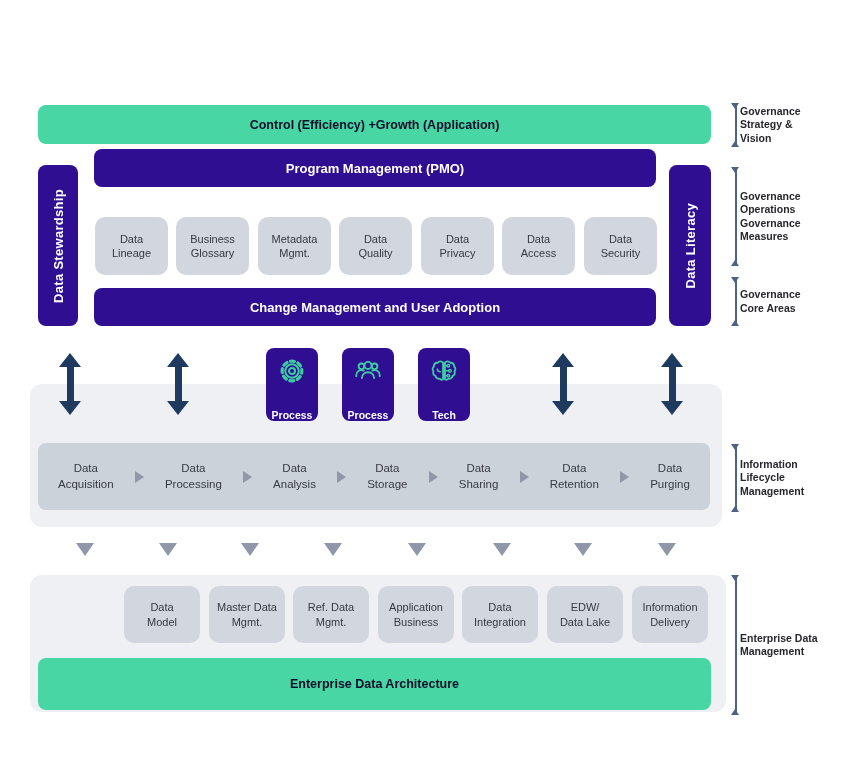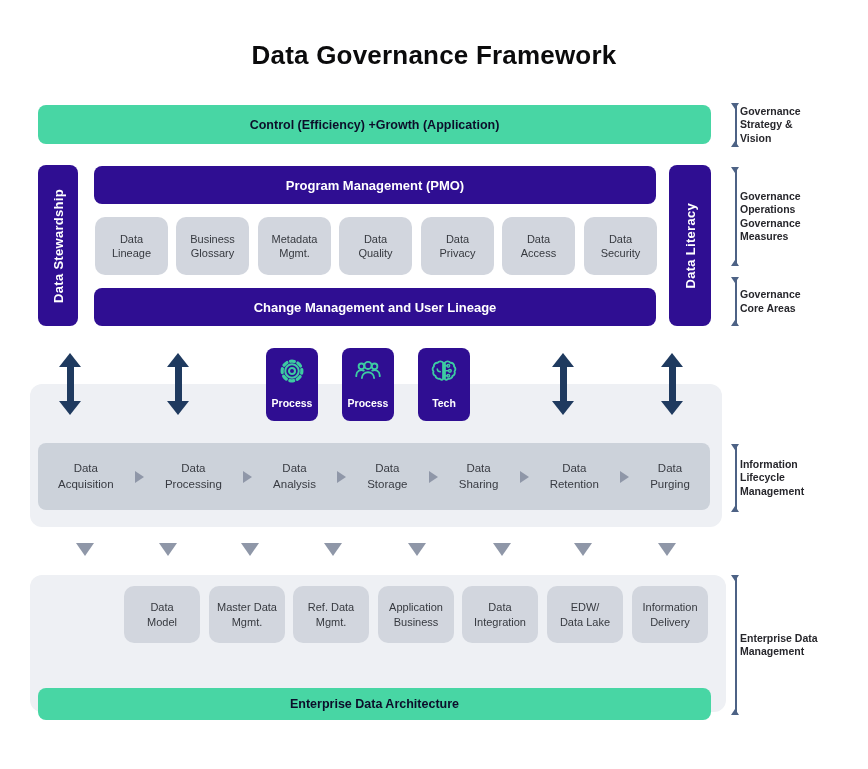--- a/index.html
+++ b/index.html
@@ -8,27 +8,27 @@
   .canvas { position:relative; width:868px; height:769px; background:#fff; overflow:hidden; }
 
   .title { position:absolute; top:40px; left:0; width:100%; text-align:center;
            font-size:26px; font-weight:700; color:#0b0b0c; letter-spacing:.2px; }
 
   
   .greenbar { position:absolute; background:#48d6a4; border-radius:8px;
               display:flex; align-items:center; justify-content:center;
               font-size:12.5px; font-weight:700; color:#0c0e2a; }
   .greenbar.top { left:38px; top:105px; width:673px; height:39px; }
-  .greenbar.bottom { left:38px; top:658px; width:673px; height:32px;margin-top:30px; }
+  .greenbar.bottom { left:38px; top:658px; width:673px; height:52px; }
 
   
   .purplebar { position:absolute; background:#2f0e92; border-radius:8px;
                display:flex; align-items:center; justify-content:center;
                color:#fff; font-weight:700; font-size:13px; }
-  .pmo    { left:94px; top:166px; width:562px; height:38px; }
+  .pmo    { left:94px; top:149px; width:562px; height:38px; }
   .change { left:94px; top:288px; width:562px; height:38px; }
   .vbar   { position:absolute; top:165px; width:40px; height:161px; background:#2f0e92;
             border-radius:8px; display:flex; align-items:center; justify-content:center; }
   .vbar span { writing-mode:vertical-rl; transform:rotate(180deg); color:#fff;
                font-weight:700; font-size:13px; letter-spacing:.3px; white-space:nowrap; }
   .vbar.left  { left:38px; }
   .vbar.right { left:669px; width:42px; }
 
   
   .gbox, .bbox { position:absolute; background:#d2d6de; border-radius:10px;
@@ -46,21 +46,21 @@
   .strip { position:absolute; left:38px; top:443px; width:672px; height:67px;
            background:#ccd2da; border-radius:8px; display:flex; align-items:center;
            justify-content:space-between; padding:0 20px; }
   .stage { font-size:11.5px; line-height:1.35; color:#383b42; text-align:center; white-space:pre-line; }
   .sep   { width:0; height:0; border-top:6px solid transparent; border-bottom:6px solid transparent;
            border-left:9px solid #8f97a8; flex:0 0 auto; }
 
   
   .tile { position:absolute; top:348px; width:52px; height:73px; background:#2f0e92;
           border-radius:8px; display:flex; flex-direction:column; align-items:center;
-          justify-content:space-between; padding:8px 0 12px; }
+          justify-content:space-between; padding:8px 0 0; }
   .tile .lbl { color:#fff; font-size:10.5px; font-weight:700; }
   .tile svg { display:block; }
 
   
   .varrow { position:absolute; top:353px; width:22px; height:62px; }
   .varrow .shaft { position:absolute; left:7.5px; top:10px; bottom:10px; width:7px; background:#1f3a5f; }
   .varrow .up, .varrow .down { position:absolute; left:0; width:0; height:0;
           border-left:11px solid transparent; border-right:11px solid transparent; }
   .varrow .up   { top:0;    border-bottom:14px solid #1f3a5f; }
   .varrow .down { bottom:0; border-top:14px solid #1f3a5f; }
@@ -83,21 +83,20 @@
   .annot .alabel { font-size:10.5px; font-weight:700; line-height:1.25; color:#27272c;
                    white-space:pre-line; width:108px; }
 
   .icon-svg { stroke:#3dcba2; fill:none; stroke-linecap:round; stroke-linejoin:round; }
 </style>
 </head>
 <body>
 
 <div class="canvas">
 
-  <div class="title">Data Governance Framework</div>
 
   <div class="greenbar top">Control (Efficiency) +Growth (Application)</div>
 
   <div class="band lifecycle"></div>
   <div class="band edm"></div>
 
   <div class="vbar left">
     <span>Data Stewardship</span>
   </div>
   <div class="vbar right">
@@ -114,21 +113,21 @@
 Mgmt.</div>
   <div class="gbox" style="left:339px">Data
 Quality</div>
   <div class="gbox" style="left:421px">Data
 Privacy</div>
   <div class="gbox" style="left:502px">Data
 Access</div>
   <div class="gbox" style="left:584px">Data
 Security</div>
 
-  <div class="purplebar change">Change Management and User Lineage</div>
+  <div class="purplebar change">Change Management and User Adoption</div>
 
   <div class="varrow" style="left:59px">
       <div class="up"></div>
       <div class="shaft"></div>
       <div class="down"></div>
     </div>
   <div class="varrow" style="left:167px">
       <div class="up"></div>
       <div class="shaft"></div>
       <div class="down"></div>

